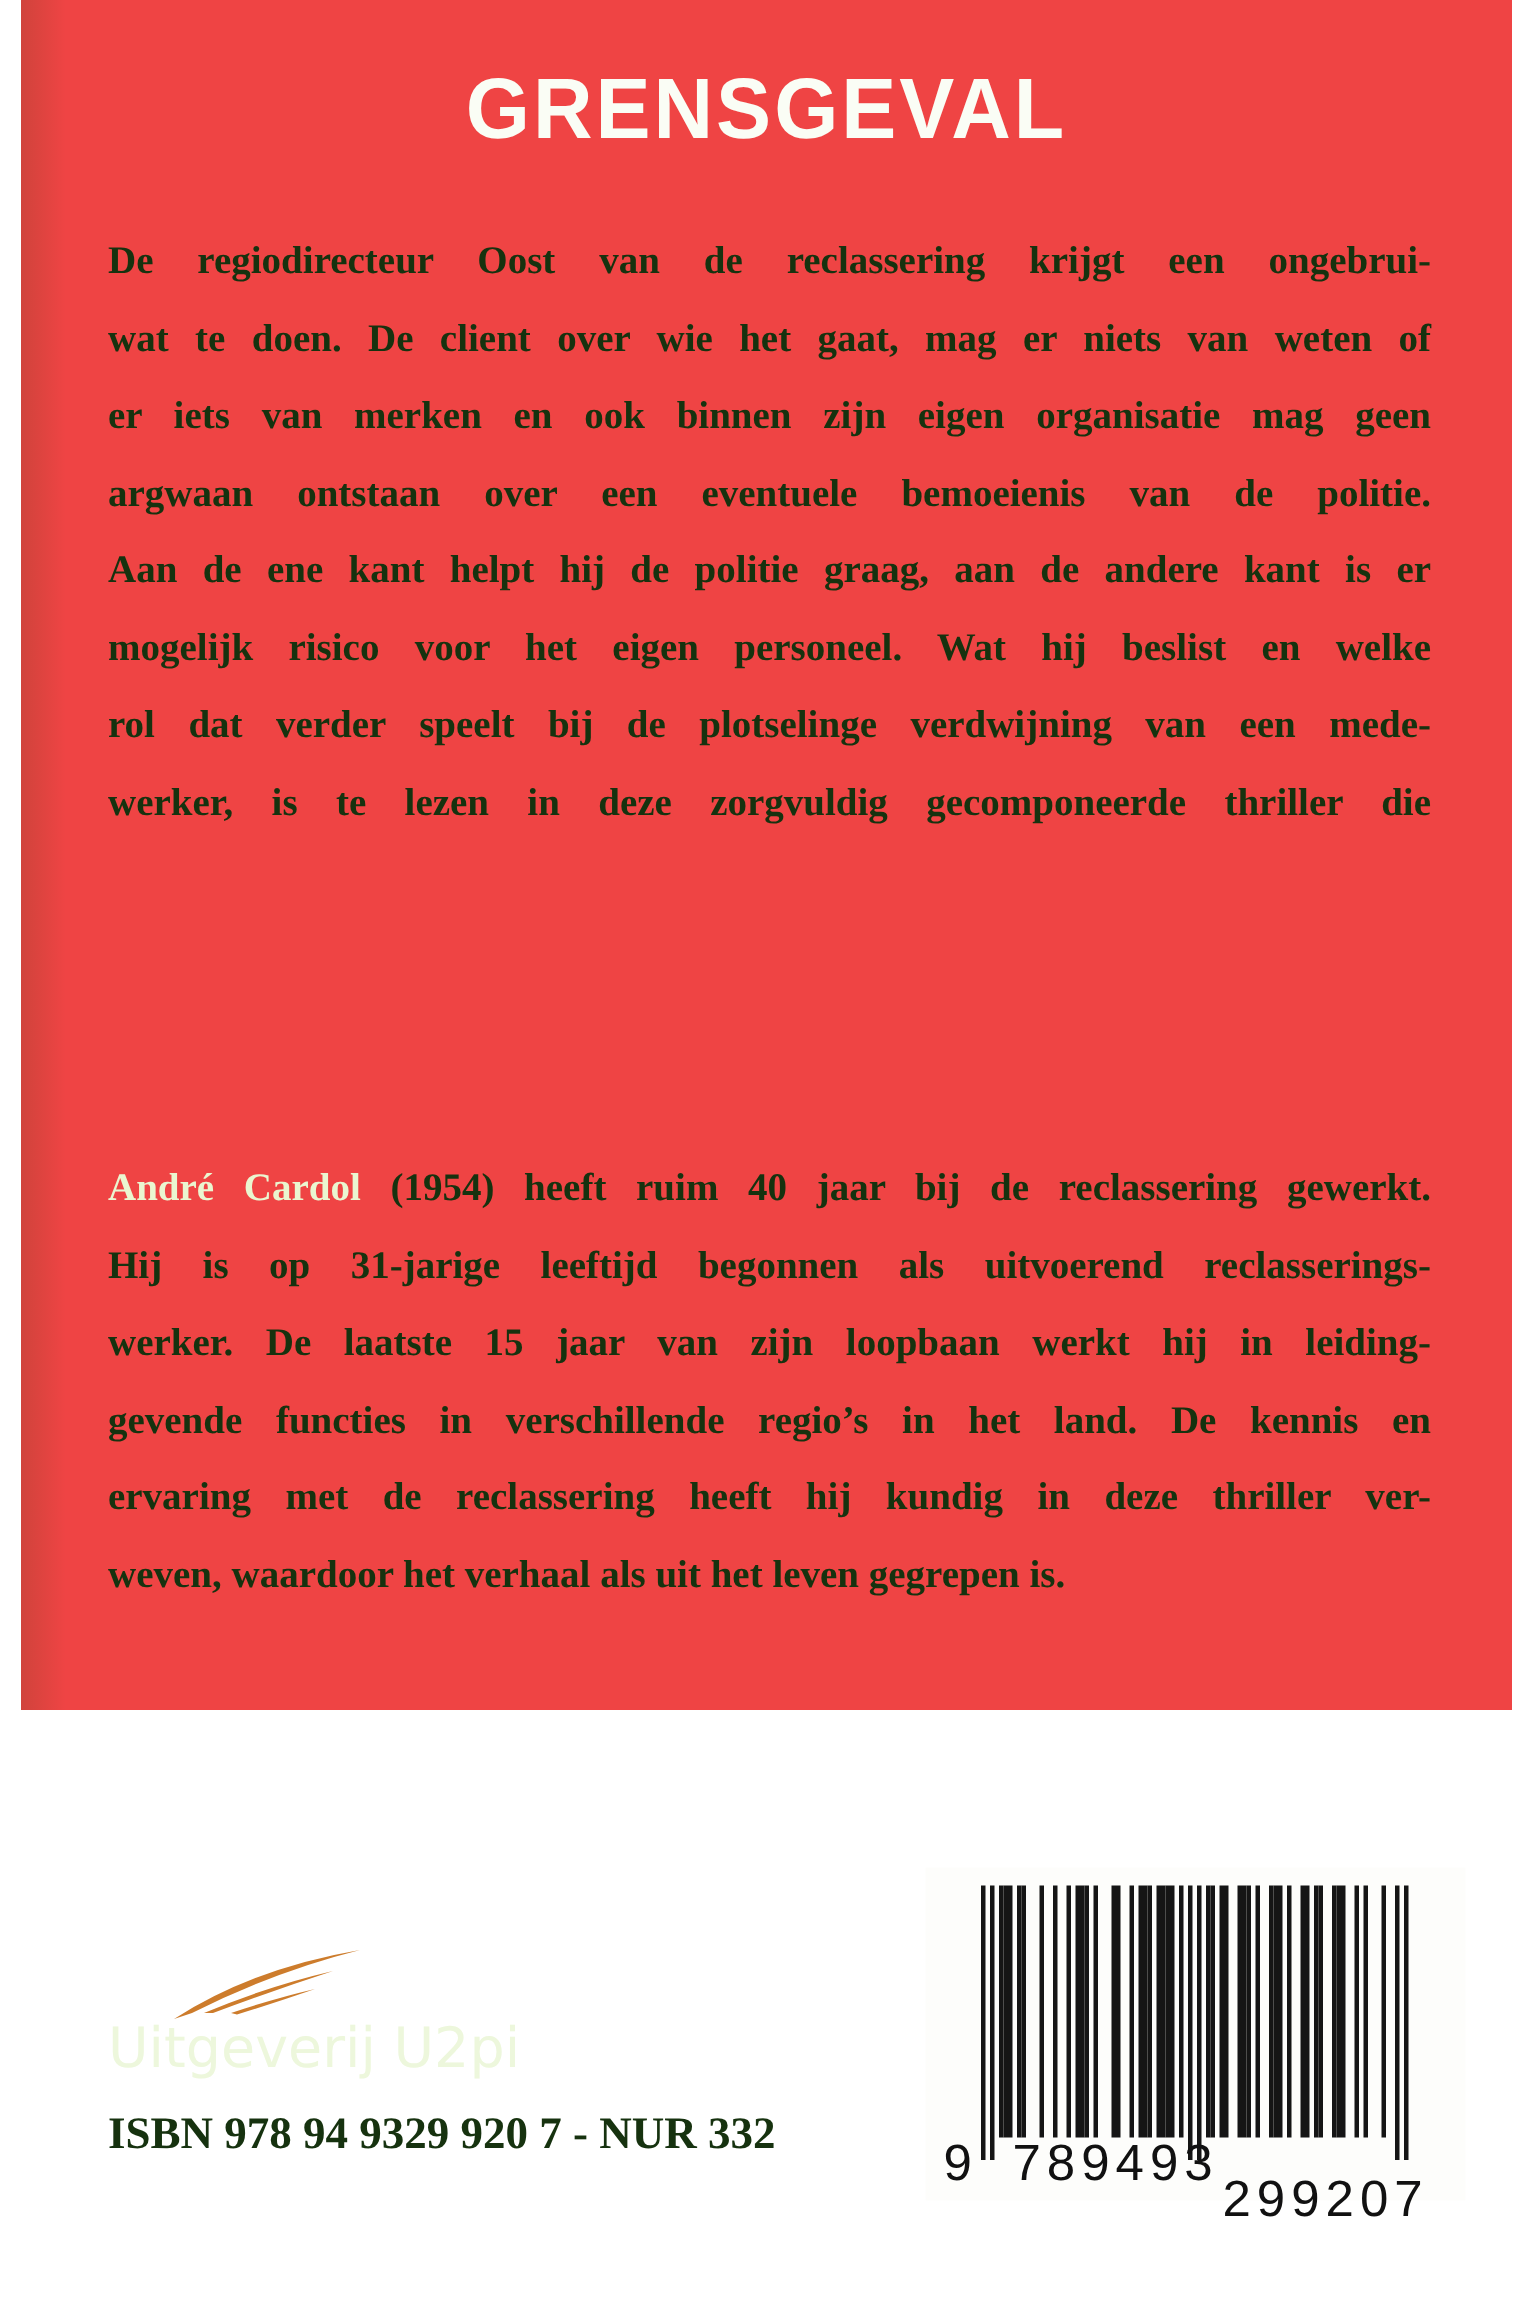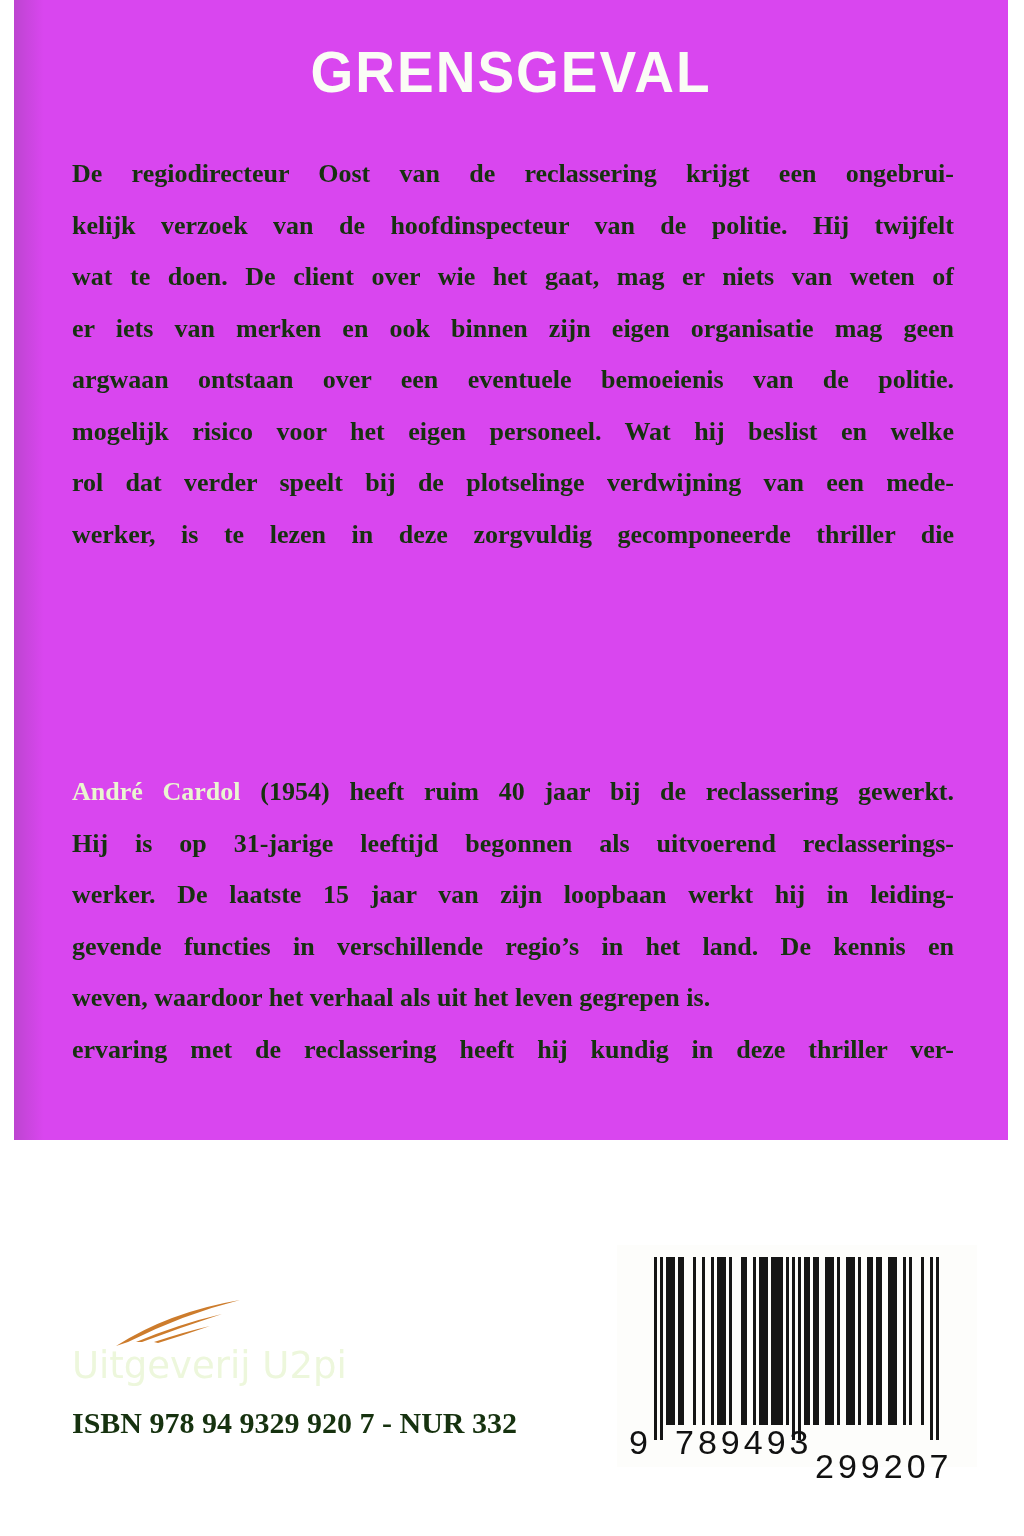--- a/index.html
+++ b/index.html
@@ -7,21 +7,21 @@
     width:1024px;height:1536px;
     background:#ffffff;
     font-family:"Liberation Serif", serif;
     overflow:hidden;
     position:relative;
   }
   .cover{
     position:absolute;
     left:14px; top:0;
     width:994px; height:1140px;
-    background:#d946ef;
+    background:#ef4444;
   }
   
   .cover::before{
     content:"";
     position:absolute; left:0; top:0; bottom:0; width:30px;
     background:linear-gradient(to right, rgba(0,60,0,0.13), rgba(0,60,0,0));
     pointer-events:none;
   }
   .title{
     position:absolute;
@@ -114,36 +114,36 @@
 </style>
 </head>
 <body>
 
 <div class="cover">
 
   <div class="title">GRENSGEVAL</div>
 
   <div class="textblock synopsis">
     <div class="tline">De regiodirecteur Oost van de reclassering krijgt een ongebrui-</div>
-    <div class="tline">kelijk verzoek van de hoofdinspecteur van de politie. Hij twijfelt</div>
     <div class="tline">wat te doen. De client over wie het gaat, mag er niets van weten of</div>
     <div class="tline">er iets van merken en ook binnen zijn eigen organisatie mag geen</div>
     <div class="tline">argwaan ontstaan over een eventuele bemoeienis van de politie.</div>
+    <div class="tline">Aan de ene kant helpt hij de politie graag, aan de andere kant is er</div>
     <div class="tline">mogelijk risico voor het eigen personeel. Wat hij beslist en welke</div>
     <div class="tline">rol dat verder speelt bij de plotselinge verdwijning van een mede-</div>
     <div class="tline">werker, is te lezen in deze zorgvuldig gecomponeerde thriller die</div>
   </div>
 
   <div class="textblock bio">
     <div class="tline"><span class="author-name">André Cardol</span><span> (1954) heeft ruim 40 jaar bij de reclassering gewerkt.</span></div>
     <div class="tline">Hij is op 31-jarige leeftijd begonnen als uitvoerend reclasserings-</div>
     <div class="tline">werker. De laatste 15 jaar van zijn loopbaan werkt hij in leiding-</div>
     <div class="tline">gevende functies in verschillende regio’s in het land. De kennis en</div>
+    <div class="tline">ervaring met de reclassering heeft hij kundig in deze thriller ver-</div>
     <div class="tline last">weven, waardoor het verhaal als uit het leven gegrepen is.</div>
-    <div class="tline">ervaring met de reclassering heeft hij kundig in deze thriller ver-</div>
   </div>
 
   <div class="logo">
     <svg class="swoosh" viewBox="0 0 130 52" xmlns="http://www.w3.org/2000/svg">
       <path d="M2 50 Q55 16 126 4 Q70 18 14 46 Z" fill="#cd7c2c"></path>
       <path d="M22 46 Q65 28 108 18 Q68 31 28 46 Z" fill="#cd7c2c"></path>
       <path d="M40 46 Q70 36 96 30 Q70 39 44 47 Z" fill="#cd7c2c"></path>
     </svg>
     <div class="publisher-name">Uitgeverij U2pi</div>
   </div>

